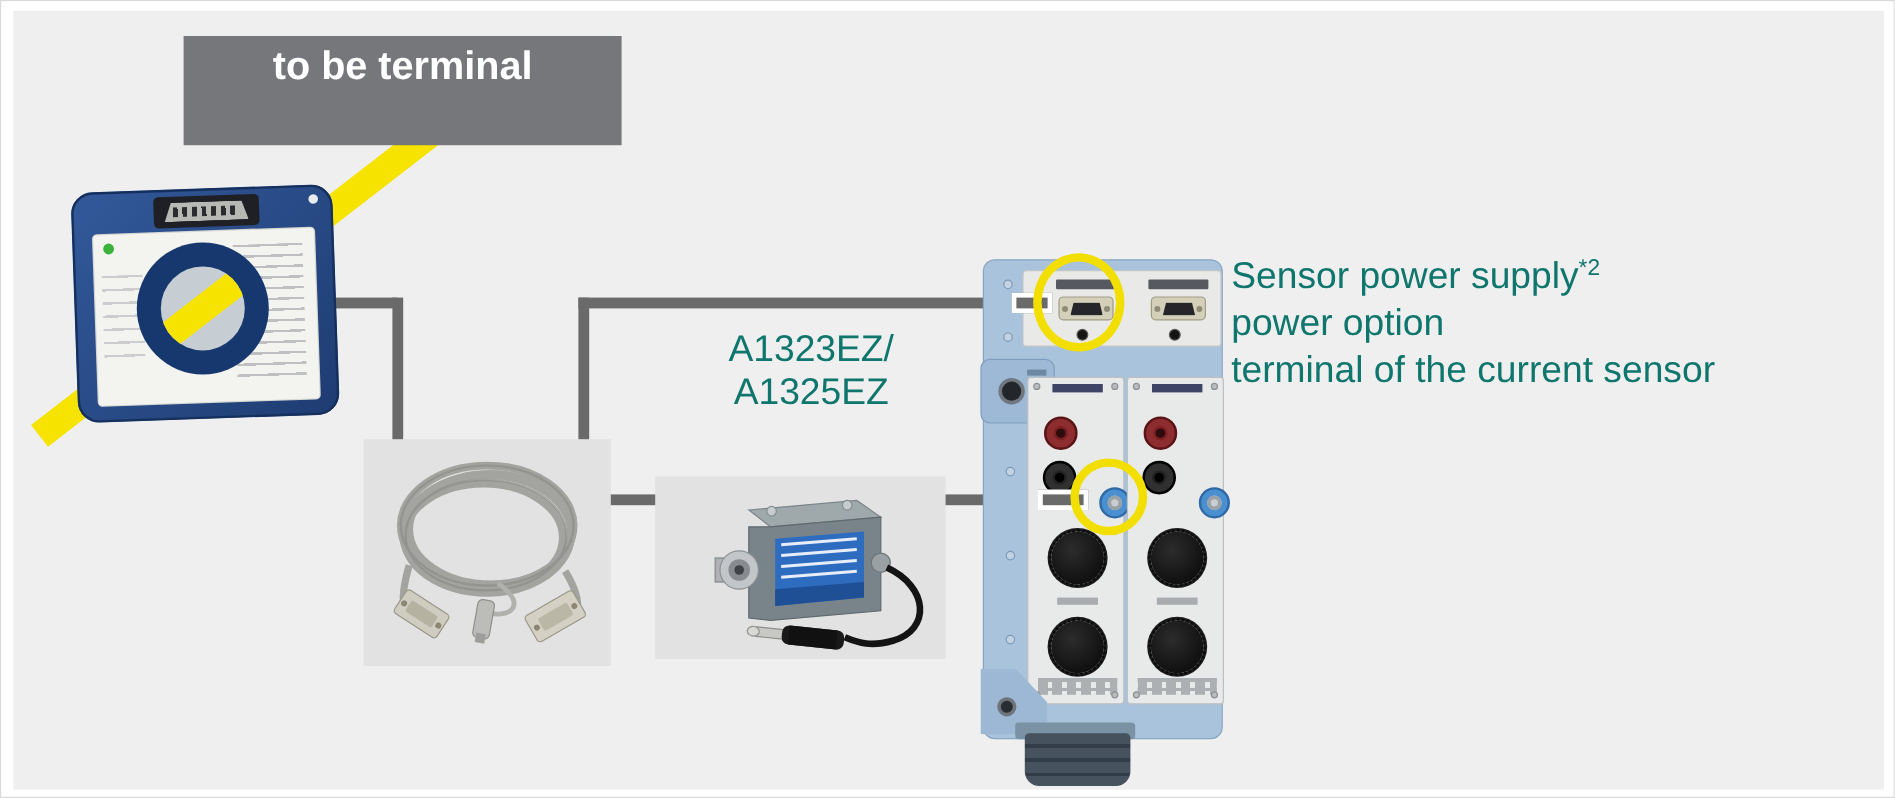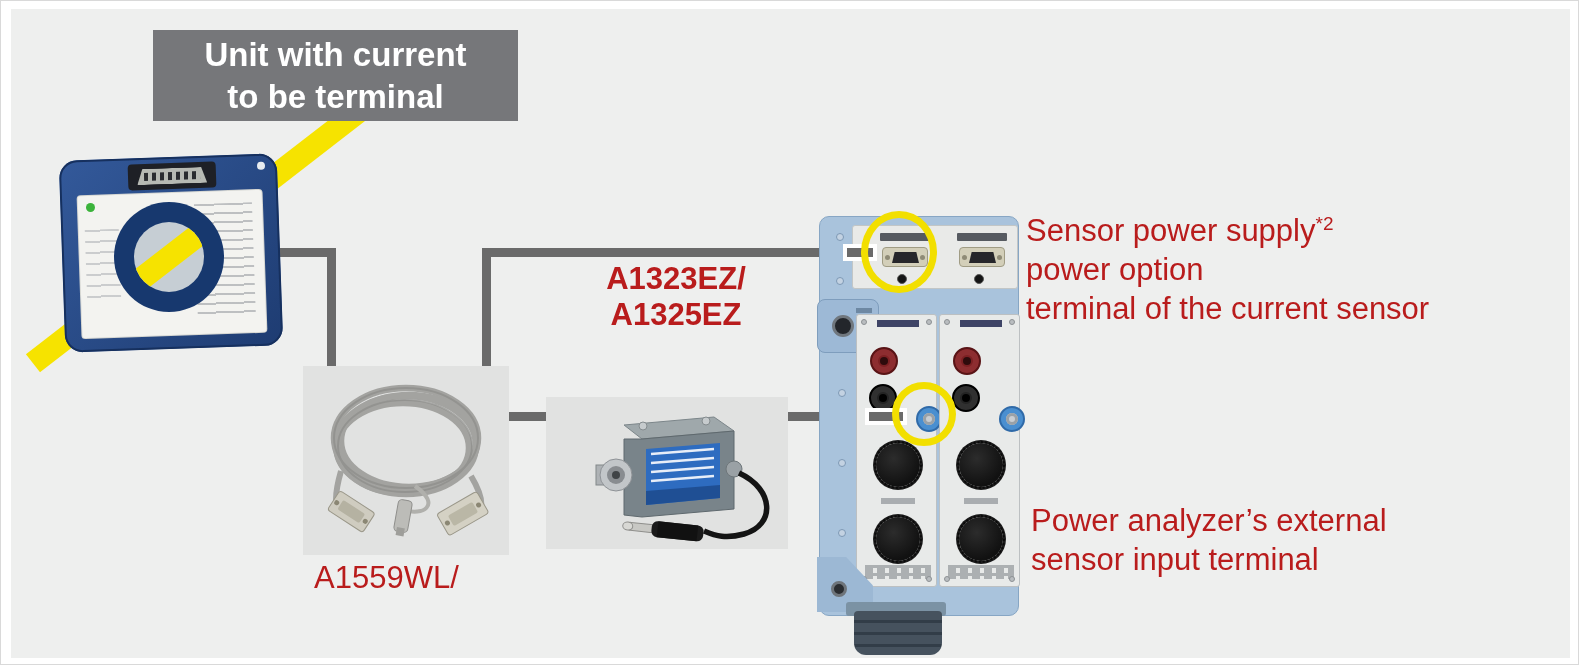--- a/index.html
+++ b/index.html
@@ -106,21 +106,21 @@
   .foot-strip { position:absolute; left:30px; top:389px; width:100px; height:14px;
                 background:#7b92a4; border-radius:3px; }
   .foot { position:absolute; left:38px; top:398px; width:88px; height:44px;
           background:repeating-linear-gradient(180deg,#46525e 0 9px,#323d48 9px 12px);
           border-radius:4px 4px 12px 12px; }
 
   
   .ring { position:absolute; border:7px solid #f2df00; border-radius:50%; z-index:4; }
 
   
-  .t { position:absolute; color:#b91c1c; font-size:31px; line-height:34px; z-index:3; }
+  .t { position:absolute; color:#0f766e; font-size:31px; line-height:34px; z-index:3; }
   .t-annot { line-height:39px; }
   .t sup { font-size:19px; }
   .t-center { text-align:center; }
 </style>
 </head>
 <body>
 
 <div class="page">
   <div class="canvas"></div>
 
@@ -129,21 +129,20 @@
   <div class="line" style="left:266px; top:247px; width:64px; height:9px;"></div>
   <div class="line" style="left:326px; top:247px; width:9px; height:121px;"></div>
   <div class="line" style="left:481px; top:247px; width:9px; height:121px;"></div>
   <div class="line" style="left:481px; top:247px; width:384px; height:9px;"></div>
   <div class="line" style="left:505px; top:411px; width:43px; height:9px;"></div>
   <div class="line" style="left:784px; top:411px; width:88px; height:9px;"></div>
   <div class="line-cased" style="left:842px; top:243px; width:34px; height:17px;"></div>
   <div class="line-cased" style="left:864px; top:407px; width:42px; height:17px;"></div>
 
   <div class="unit-box">
-    <div>Unit with current</div>
     <div>to be terminal</div>
   </div>
 
   <div class="ct">
     <div class="ct-body">
       <div class="ct-holedot" style="right:12px; top:8px;"></div>
       <div class="ct-holedot" style="right:18px; bottom:16px;"></div>
     </div>
     <div class="ct-dsub">
       <div class="ct-dsub-inner"></div>
@@ -291,31 +290,26 @@
     </div>
     <div class="foot-strip"></div>
     <div class="foot"></div>
   </div>
 
   <div class="ring" style="left:860px; top:210px; width:76px; height:82px;"></div>
   <div class="ring" style="left:891px; top:381px; width:64px; height:64px;"></div>
 
 
   <div class="t" style="left:313px; top:560px;">
-    <div>A1559WL/</div>
-  </div>
-
-  <div class="t t-center" style="left:555px; top:260px; width:240px; line-height:36px;font-weight:bold;">
+  </div>
+
+  <div class="t t-center" style="left:555px; top:272px; width:240px; line-height:36px;">
     <div>A1323EZ/</div>
     <div>A1325EZ</div>
   </div>
 
   <div class="t t-annot" style="left:1025px; top:203px;">
     <div><span>Sensor power supply</span><sup>*2</sup></div>
     <div>power option</div>
     <div>terminal of the current sensor</div>
   </div>
 
-  <div class="t t-annot" style="left:1030px; top:500px;">
-    <div>Power analyzer’s external</div>
-    <div>sensor input terminal</div>
-  </div>
 </div>
 
 </body></html>

